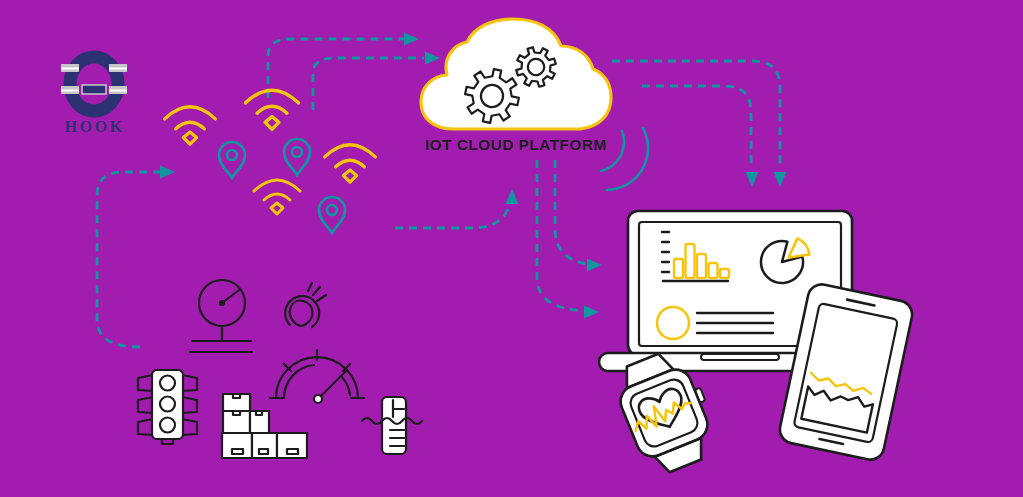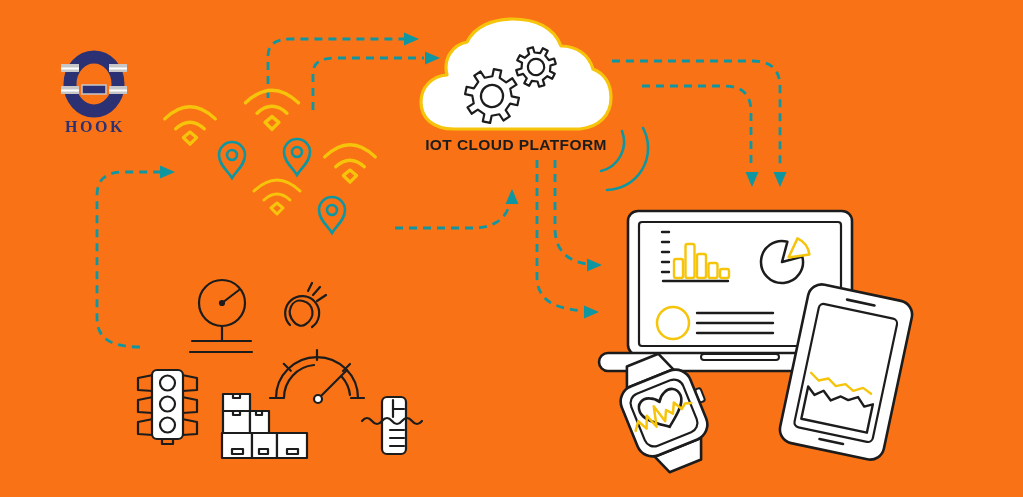--- a/index.html
+++ b/index.html
@@ -1,16 +1,16 @@
 <!DOCTYPE html>
 <html><head>
 <meta charset="utf-8">
 <style>
   html,body{margin:0;padding:0;background:#fff;}
-  .canvas{position:relative;width:1023px;height:497px;background:#f97316;overflow:hidden;
+  .canvas{position:relative;width:1023px;height:497px;background:#a21caf;overflow:hidden;
           font-family:"Liberation Sans",sans-serif;}
   svg{display:block;}
   text{user-select:none;}
   .cloud-label{font-family:"Liberation Sans",sans-serif;font-weight:bold;font-size:15.5px;
                letter-spacing:.4px;fill:#1c1c1c;}
   .logo-text{font-family:"Liberation Serif",serif;font-weight:bold;font-size:16px;
              letter-spacing:2.5px;fill:#2b3173;}
 </style>
 </head>
 <body>

